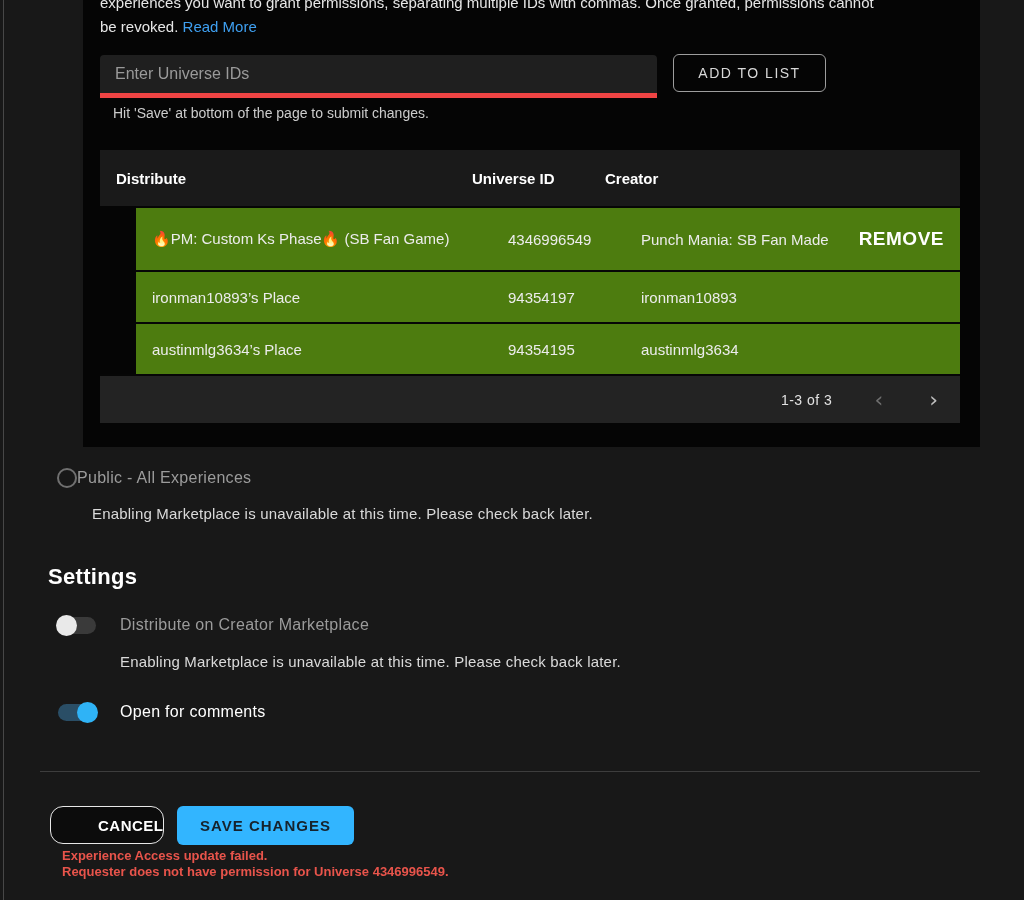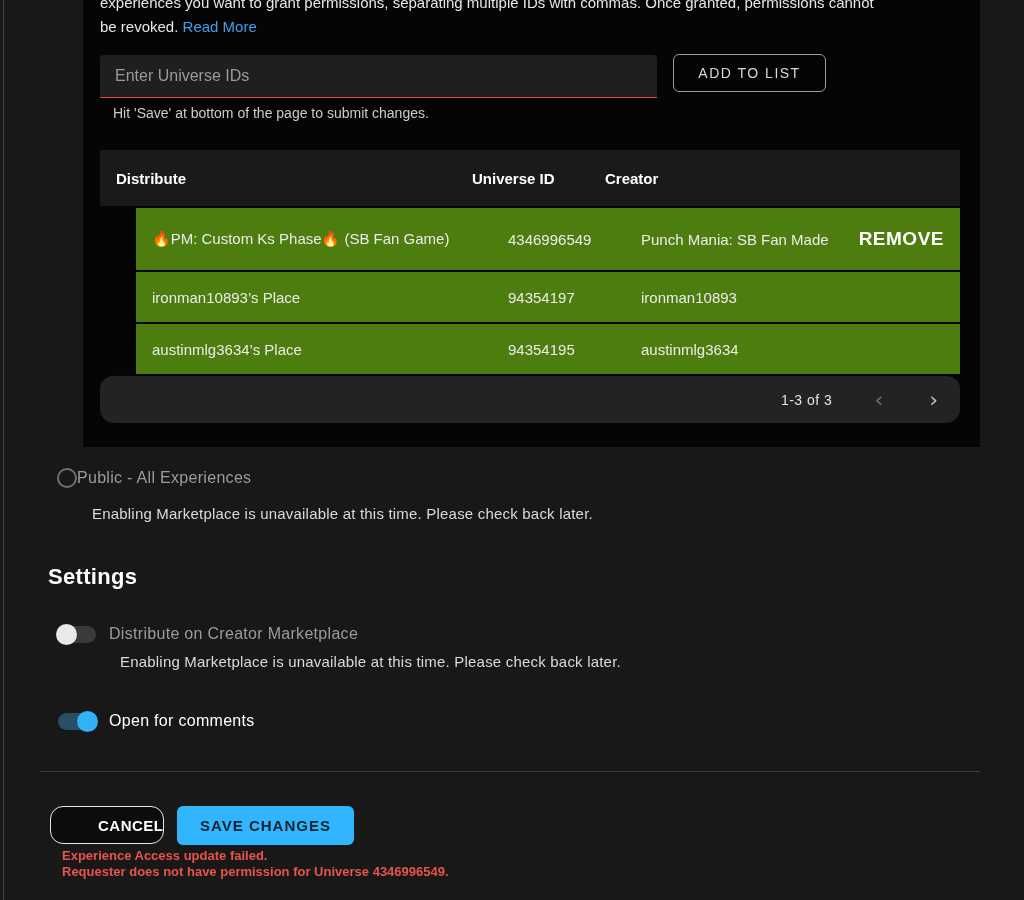--- a/index.html
+++ b/index.html
@@ -13,21 +13,21 @@
   }
   .left-edge-line { position:absolute; left:3px; top:0; width:1px; height:900px; background:#474747; }
 
   
   .panel { position:absolute; left:83px; top:0; width:897px; height:447px; background:#050505; }
   .intro { position:absolute; left:17px; top:-9px; width:868px; font-size:15px; line-height:24px; color:#e6e6e6; }
   .intro .link { color:#3fa0f1; cursor:pointer; }
 
   .universe-input {
     position:absolute; left:17px; top:55px; width:557px; height:43px;
-    background:#1f1f1f; border:none; border-bottom:1px solid #ef4444;
+    background:#1f1f1f; border:none; border-bottom:5px solid #ef4444;
     border-radius:4px 4px 0 0; color:#e6e6e6; font-size:16px; padding:0 15px;
     font-family:"Liberation Sans", sans-serif;
   }
   .universe-input::placeholder { color:#9a9a9a; }
   .add-btn {
     position:absolute; left:590px; top:54px; width:153px; height:38px;
     background:transparent; border:1px solid #9d9d9d; border-radius:6px;
     color:#d8d8d8; font-size:14px; letter-spacing:1.5px; cursor:pointer;
     font-family:"Liberation Sans", sans-serif;
   }
@@ -37,37 +37,37 @@
   .table { position:absolute; left:17px; top:150px; width:860px; }
   .trow { display:grid; grid-template-columns:356px 133px 1fr 110px; align-items:center; padding:0 16px; }
   .thead { height:56px; background:#1a1a1a; font-weight:bold; font-size:15px; color:#ffffff; }
   .tbody-row { background:#4d7c0f; border-top:2px solid #060606; font-size:15px; color:#ececec;margin-left:36px; }
   .row-tall { height:64px; }
   .row-short { height:52px; }
   .remove-btn { justify-self:end; font-weight:bold; color:#ffffff; letter-spacing:0.5px; cursor:pointer; font-size:19px; }
   .tfoot {
     height:49px; background:#232323; border-top:2px solid #060606;
     display:flex; justify-content:flex-end; align-items:center; padding-right:22px;
-    font-size:14px; color:#e2e2e2;border-radius:14px;
+    font-size:14px; color:#e2e2e2;
   }
   .page-range { letter-spacing:0.5px; }
   .chev { font-size:22px; line-height:1; cursor:pointer; font-family:"DejaVu Sans", sans-serif; }
   .chev-prev { color:#6e6e6e; margin-left:42px; }
   .chev-next { color:#bdbdbd; margin-left:46px; }
 
   
   .radio-row { position:absolute; left:57px; top:468px; display:flex; align-items:center; }
   .radio-circle { width:20px; height:20px; border:2px solid #707070; border-radius:50%; background:transparent; flex:0 0 auto; cursor:pointer; }
   .radio-label { color:#9b9b9b; font-size:16px; letter-spacing:0.3px; }
   .note { position:absolute; font-size:15px; color:#dadada; letter-spacing:0.2px; }
   .radio-note { left:92px; top:505px; }
 
   
   .settings-heading { position:absolute; left:48px; top:564px; font-size:22px; font-weight:bold; color:#ffffff; letter-spacing:0.3px; }
-  .toggle-row { position:absolute; display:flex; align-items:center; gap:13px;margin-top:9px; }
+  .toggle-row { position:absolute; display:flex; align-items:center; gap:24px; }
   .toggle { position:relative; width:38px; height:17px; border-radius:9px; flex:0 0 auto; cursor:pointer; }
   .toggle-off-track { background:#3a3a3a; }
   .toggle-on-track { background:#2a4e66; }
   .knob { position:absolute; top:-2px; width:21px; height:21px; border-radius:50%; }
   .knob-off { left:-2px; background:#e9e9e9; }
   .knob-on { right:-2px; background:#2fb3f6; }
   .toggle-row-1 { left:58px; top:616px; }
   .toggle-row-2 { left:58px; top:703px; }
   .toggle-label-dim { color:#9b9b9b; font-size:16px; letter-spacing:0.3px; }
   .toggle-label-lit { color:#ffffff; font-size:16px; letter-spacing:0.3px; }

